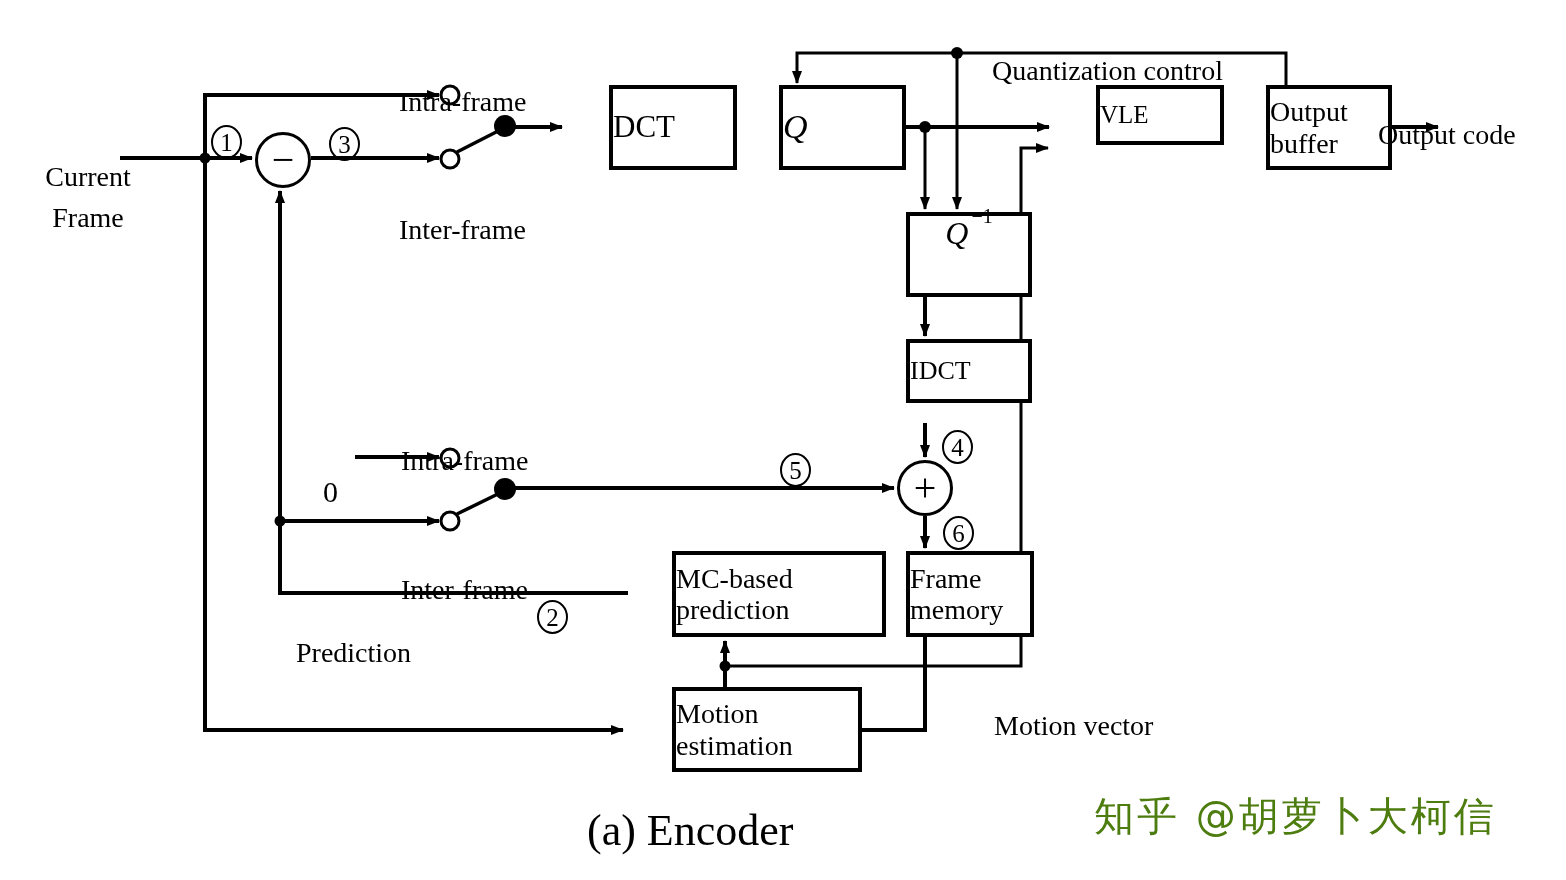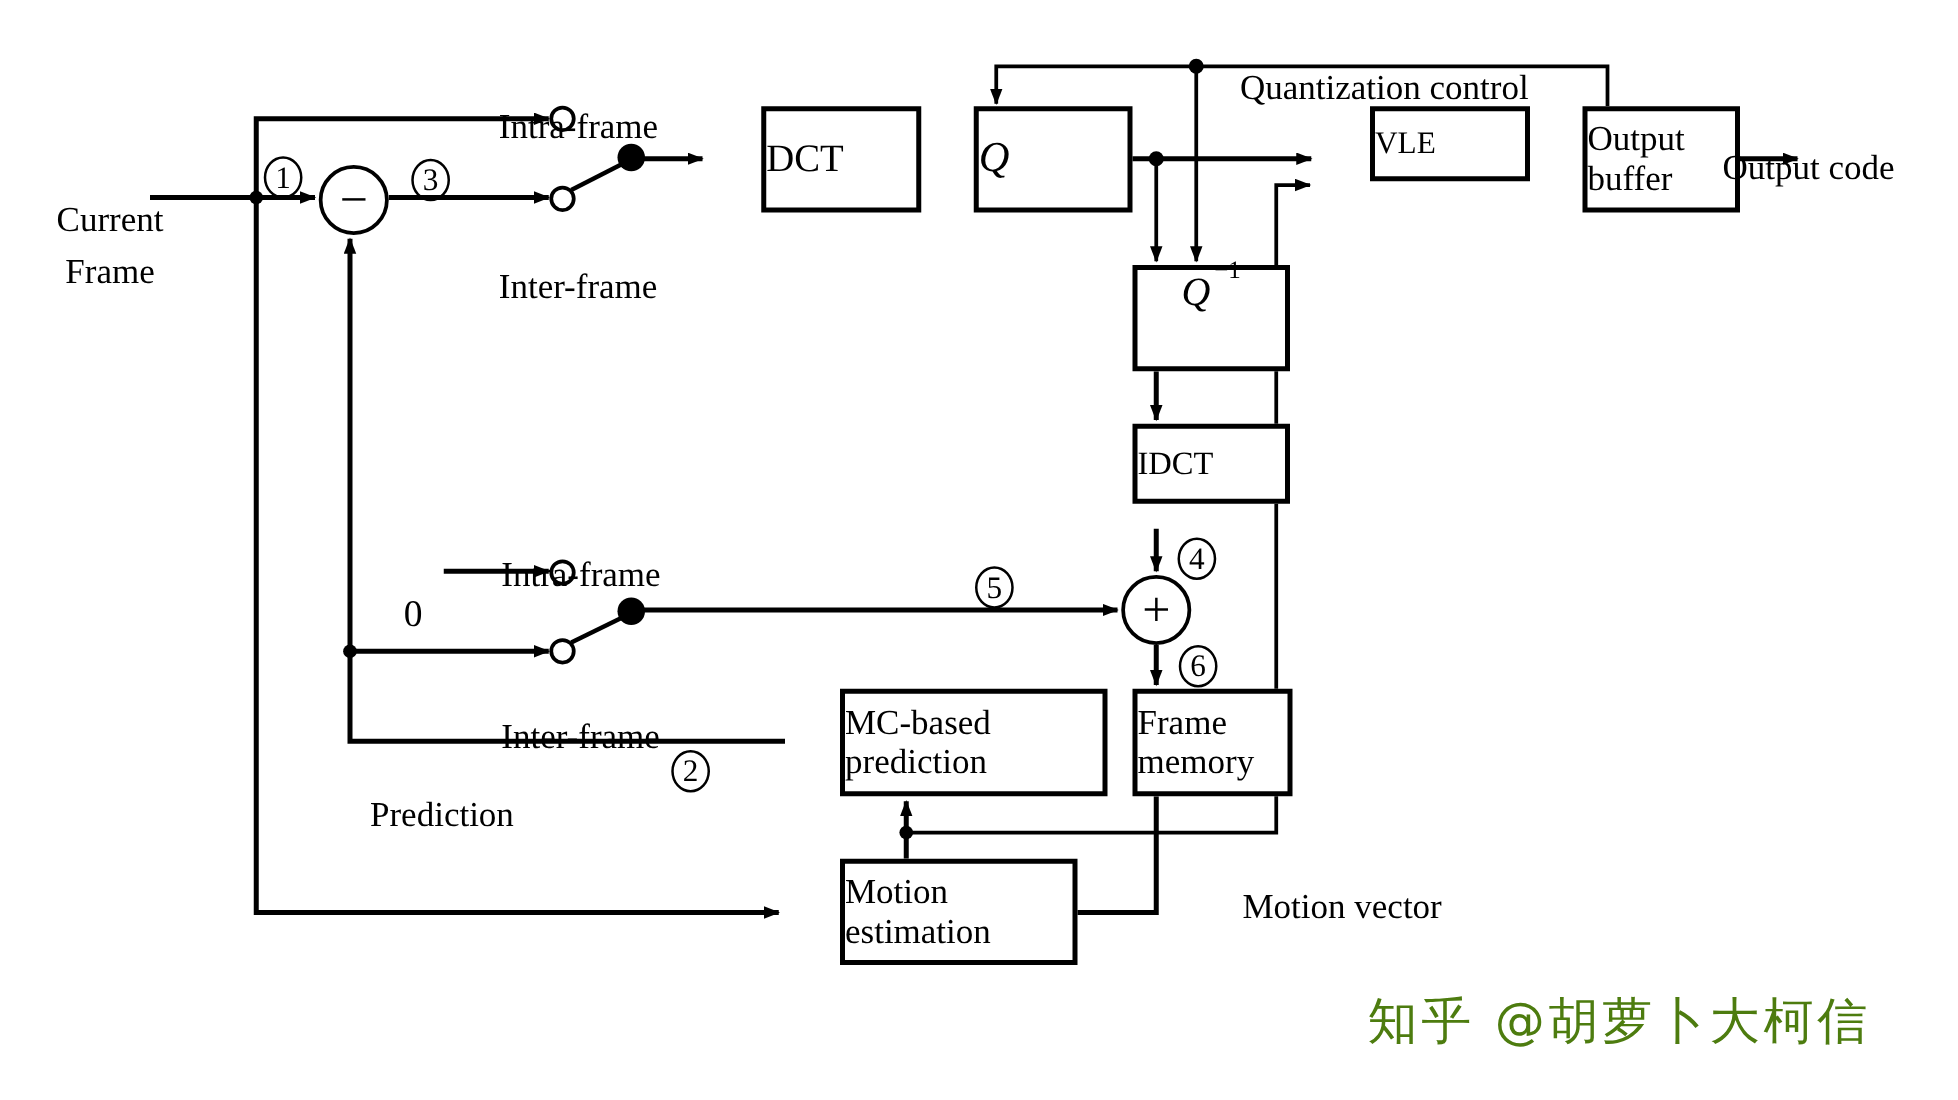--- a/index.html
+++ b/index.html
@@ -154,15 +154,16 @@
   <div class="lbl" style="left:399px;top:51px">Intra-frame</div>
   <div class="lbl" style="left:399px;top:179px">Inter-frame</div>
   <div class="lbl" style="left:401px;top:410px">Intra-frame</div>
   <div class="lbl" style="left:401px;top:539px">Inter-frame</div>
   <div class="lbl" style="left:323px;top:440px;font-size:30px">0</div>
   <div class="lbl" style="left:296px;top:602px">Prediction</div>
   <div class="lbl" style="left:992px;top:20px">Quantization control</div>
   <div class="lbl" style="left:1378px;top:84px">Output code</div>
   <div class="lbl" style="left:994px;top:675px">Motion vector</div>
 
+  <div class="caption" style="left:587px;top:805px">(a) Encoder</div>
   <div class="watermark" style="left:1094px;top:789px;color:#4d7c0f">知乎 @胡萝卜大柯信</div>
 
 </div>
 
 </body></html>

